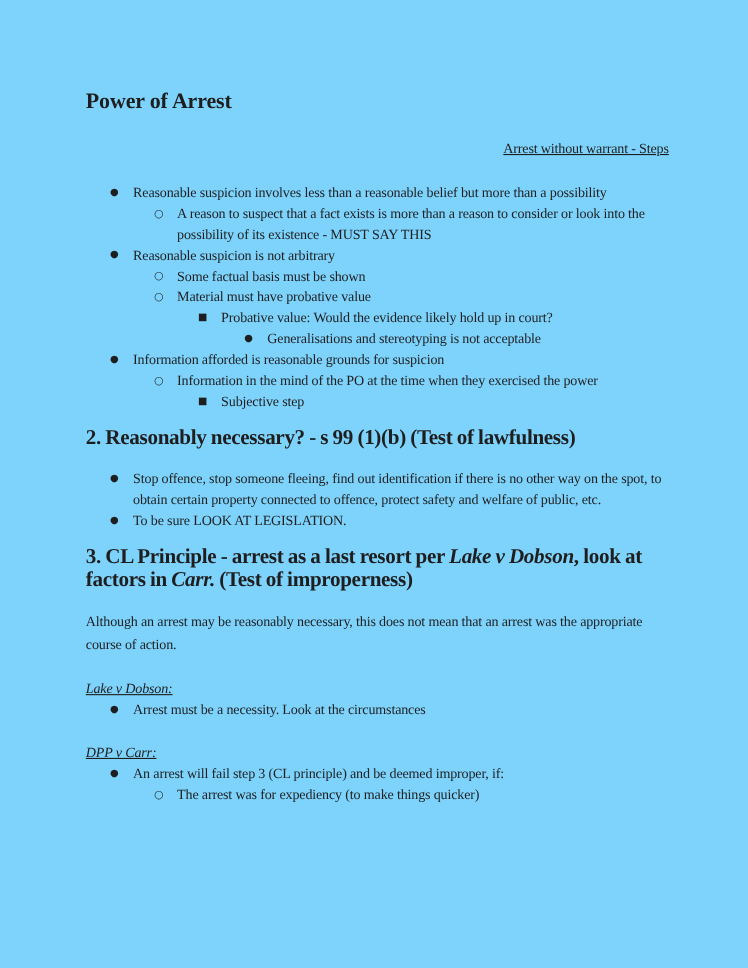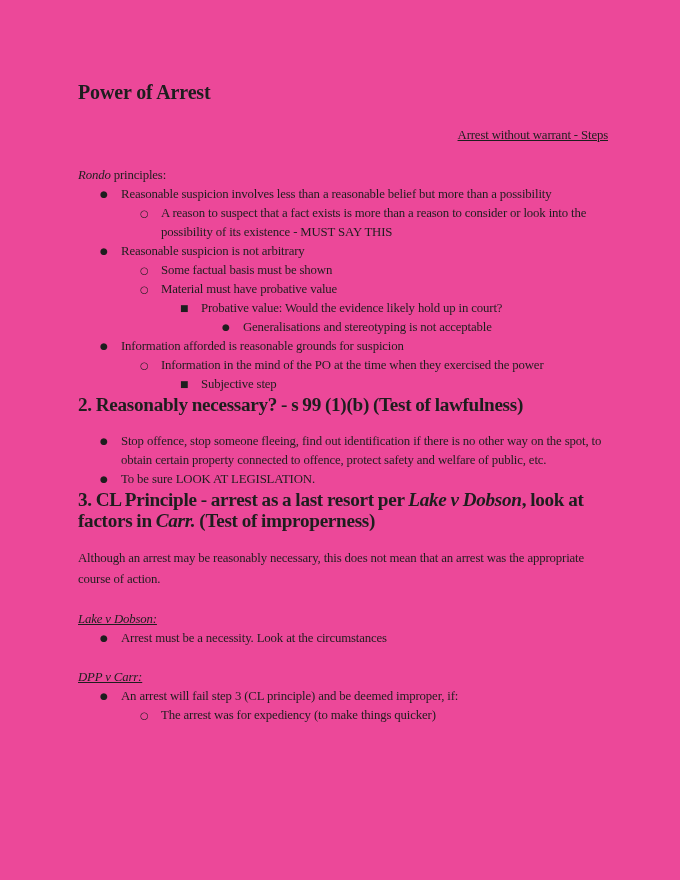--- a/index.html
+++ b/index.html
@@ -1,21 +1,21 @@
 <!DOCTYPE html>
 <html><head>
 <meta charset="utf-8">
 <style>
   html, body { margin: 0; padding: 0; background: #e8e8e8; }
   .page {
     position: relative;
     width: 680px;
     height: 880px;
     margin: 0 auto;
-    background: #ec4899;
+    background: #7dd3fc;
     box-sizing: border-box;
     padding: 80px 72px 0 78px;
     overflow: hidden;
     font-family: "Liberation Serif", "DejaVu Serif", serif;
     font-size: 12.8px;
     letter-spacing: -0.15px;
     color: #1e1e1e;
   }
   .b { font-weight: bold; }
   .i { font-style: italic; }
@@ -31,21 +31,21 @@
     text-decoration: underline;
     text-align: right;
   }
   .sec-heading {
     font-weight: bold;
     line-height: 21px;
     margin: 0 0 17px 0;
     letter-spacing: -0.3px;
     word-spacing: -0.5px;
   }
-  .gap-top { margin-top: 0; }
+  .gap-top { margin-top: 13px; }
   .lead { line-height: 19px; margin: 0; }
   .para { line-height: 21px; margin: 0 0 15px 0; }
   .case-name { line-height: 19px; margin: 20px 0 0 0; text-decoration: underline; }
   .bullet-list { margin: 0; }
   .bullet {
     display: flex;
     align-items: flex-start;
     line-height: 19px;
   }
   .lvl1 { margin-left: 22px; }
@@ -66,21 +66,20 @@
 </head>
 <body>
 
 <div class="page">
 
   <h1 class="doc-title">Power of Arrest</h1>
 
   <div class="doc-subtitle">Arrest without warrant - Steps</div>
 
   <section>
-    <div class="lead"><span class="i">Rondo</span><span> principles:</span></div>
     <div class="bullet-list">
       <div class="bullet lvl1">
         <span class="marker m-disc">●</span>
         <span class="bullet-text">Reasonable suspicion involves less than a reasonable belief but more than a possibility</span>
       </div>
       <div class="bullet lvl2">
         <span class="marker m-circle">○</span>
         <span class="bullet-text">A reason to suspect that a fact exists is more than a reason to consider or look into the possibility of its existence - MUST SAY THIS</span>
       </div>
       <div class="bullet lvl1">

